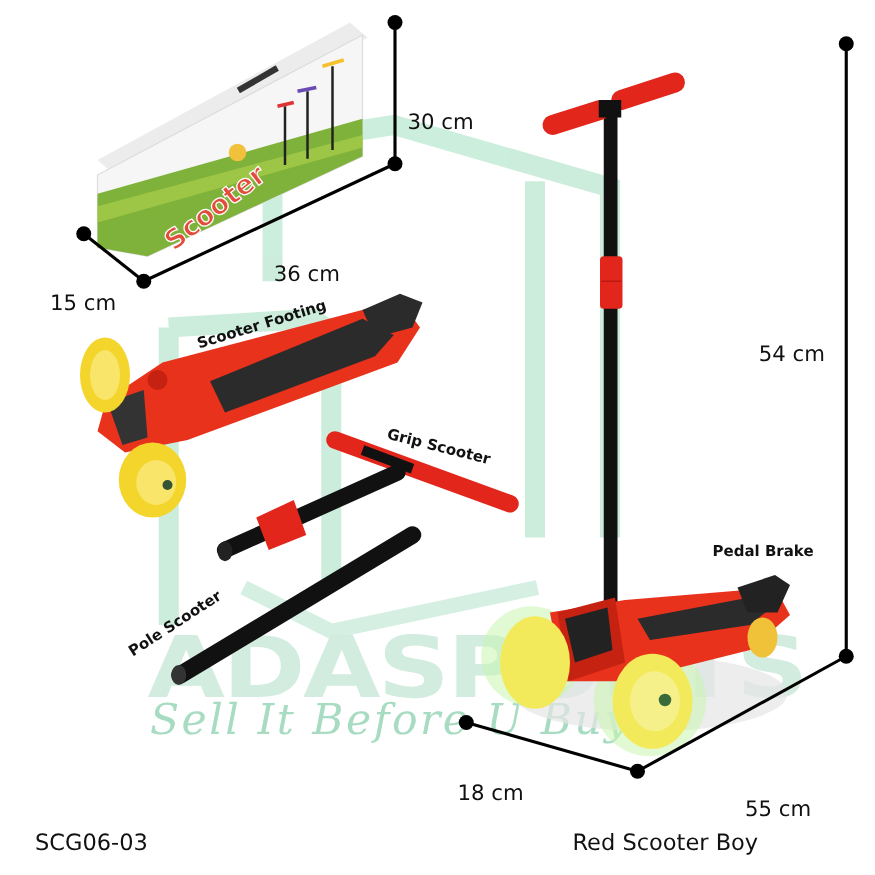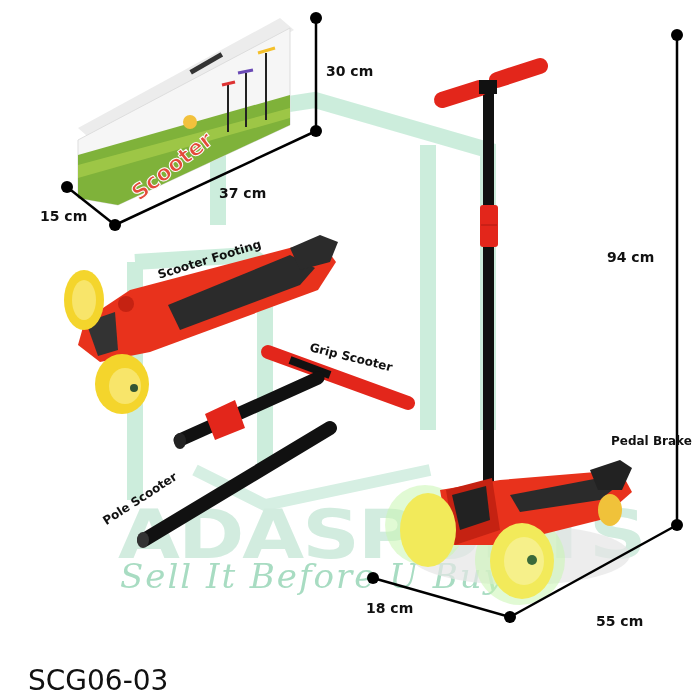--- a/index.html
+++ b/index.html
@@ -1,23 +1,23 @@
 <!DOCTYPE html>
 <html><head>
 <meta charset="utf-8">
 <style>
   html, body { margin:0; padding:0; background:#ffffff; }
   #canvas { position:relative; width:700px; height:700px; overflow:hidden; background:#ffffff;
     font-family:"DejaVu Sans", sans-serif; }
   svg.layer { position:absolute; left:0; top:0; }
-  .dimlabel { position:absolute; font-family:"DejaVu Sans", sans-serif; font-weight:bold; font-size:14px; color:#111; white-space:nowrap; }
+  .dimlabel { position:absolute; font-family:"DejaVu Sans", sans-serif; font-weight:normal; font-size:17px; color:#111; white-space:nowrap;margin-top:25px; }
   .partlabel { position:absolute; font-family:"DejaVu Sans", sans-serif; font-weight:bold; font-size:12px; color:#111; white-space:nowrap; transform-origin:left center; }
   .watermark { position:absolute; font-family:"DejaVu Sans", sans-serif; font-weight:bold; color:#cfe9dd; white-space:nowrap; }
   .tagline { position:absolute; font-family:"DejaVu Serif", serif; font-style:italic; color:#a8dcc2; font-size:34px; white-space:nowrap; letter-spacing:2px; }
-  .footer { position:absolute; font-family:"DejaVu Sans", sans-serif; font-size:28px; color:#111; white-space:nowrap; }
+  .footer { position:absolute; font-family:"DejaVu Sans", sans-serif; font-size:18px; color:#111; white-space:nowrap; }
 </style>
 </head>
 <body>
 
 <div id="canvas">
 
   <svg class="layer" width="700" height="700">
     <g fill="none" stroke="#c7ecd9" stroke-width="16" stroke-linejoin="miter" opacity="0.9">
       <polyline points="218,225 218,115 315,100 488,150 488,430"></polyline>
       <polyline points="135,262 135,500"></polyline>
@@ -64,21 +64,21 @@
       <line x1="115" y1="225" x2="67" y2="187"></line>
     </g>
     <g fill="#000">
       <circle cx="316" cy="18" r="6"></circle>
       <circle cx="316" cy="131" r="6"></circle>
       <circle cx="115" cy="225" r="6"></circle>
       <circle cx="67" cy="187" r="6"></circle>
     </g>
   </svg>
   <div class="dimlabel" style="left:326px; top:63px;">30 cm</div>
-  <div class="dimlabel" style="left:219px; top:185px;">37 cm</div>
+  <div class="dimlabel" style="left:219px; top:185px;">36 cm</div>
   <div class="dimlabel" style="left:40px; top:208px;text-align:right;">15 cm</div>
 
   <svg class="layer" width="700" height="700">
 
     <g>
       <polygon points="85,320 130,290 320,240 336,262 318,290 150,352 100,362 78,345" fill="#e8321c"></polygon>
       <polygon points="168,305 290,255 315,268 300,285 180,330" fill="#2b2b2b"></polygon>
       <polygon points="290,248 320,235 338,242 330,262 300,270" fill="#2b2b2b"></polygon>
       <circle cx="126" cy="304" r="8" fill="#c52212"></circle>
       <polygon points="86,322 115,312 118,350 98,356" fill="#333"></polygon>
@@ -143,19 +143,20 @@
       <line x1="677" y1="525" x2="510" y2="617"></line>
       <line x1="510" y1="617" x2="373" y2="578"></line>
     </g>
     <g fill="#000">
       <circle cx="677" cy="35" r="6"></circle>
       <circle cx="677" cy="525" r="6"></circle>
       <circle cx="510" cy="617" r="6"></circle>
       <circle cx="373" cy="578" r="6"></circle>
     </g>
   </svg>
-  <div class="dimlabel" style="left:607px; top:249px;">94 cm</div>
+  <div class="dimlabel" style="left:607px; top:249px;">54 cm</div>
   <div class="dimlabel" style="left:596px; top:613px;">55 cm</div>
   <div class="dimlabel" style="left:366px; top:600px;">18 cm</div>
-  <div class="partlabel" style="left:570px; top:434px;margin-left:41px;">Pedal Brake</div>
+  <div class="partlabel" style="left:570px; top:434px;">Pedal Brake</div>
 
   <div class="footer" style="left:28px; top:664px;">SCG06-03</div>
+  <div class="footer" style="left:458px; top:664px;">Red Scooter Boy</div>
 </div>
 
 </body></html>

